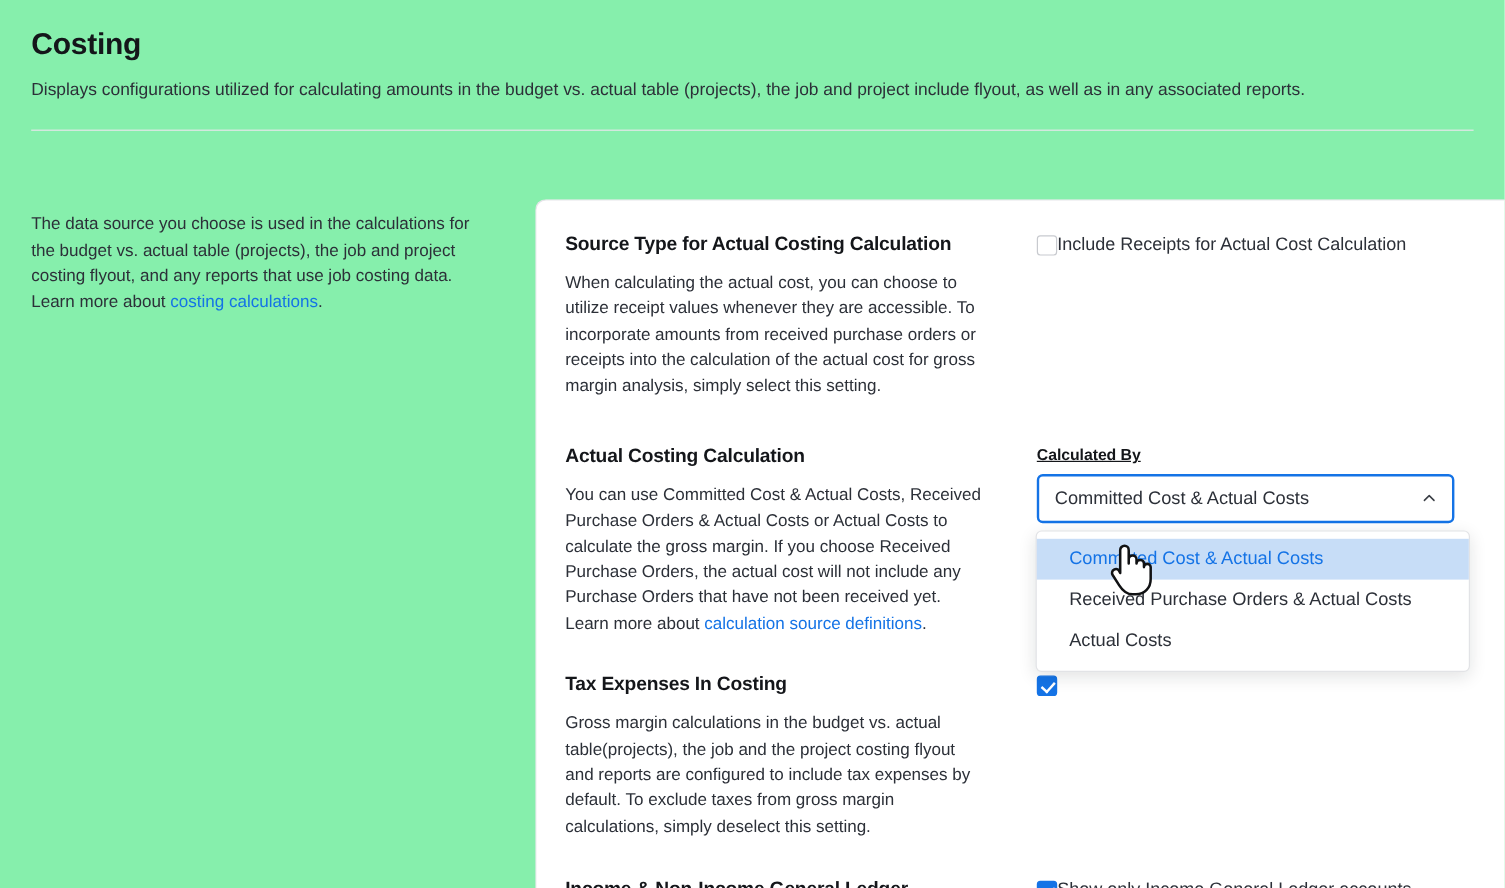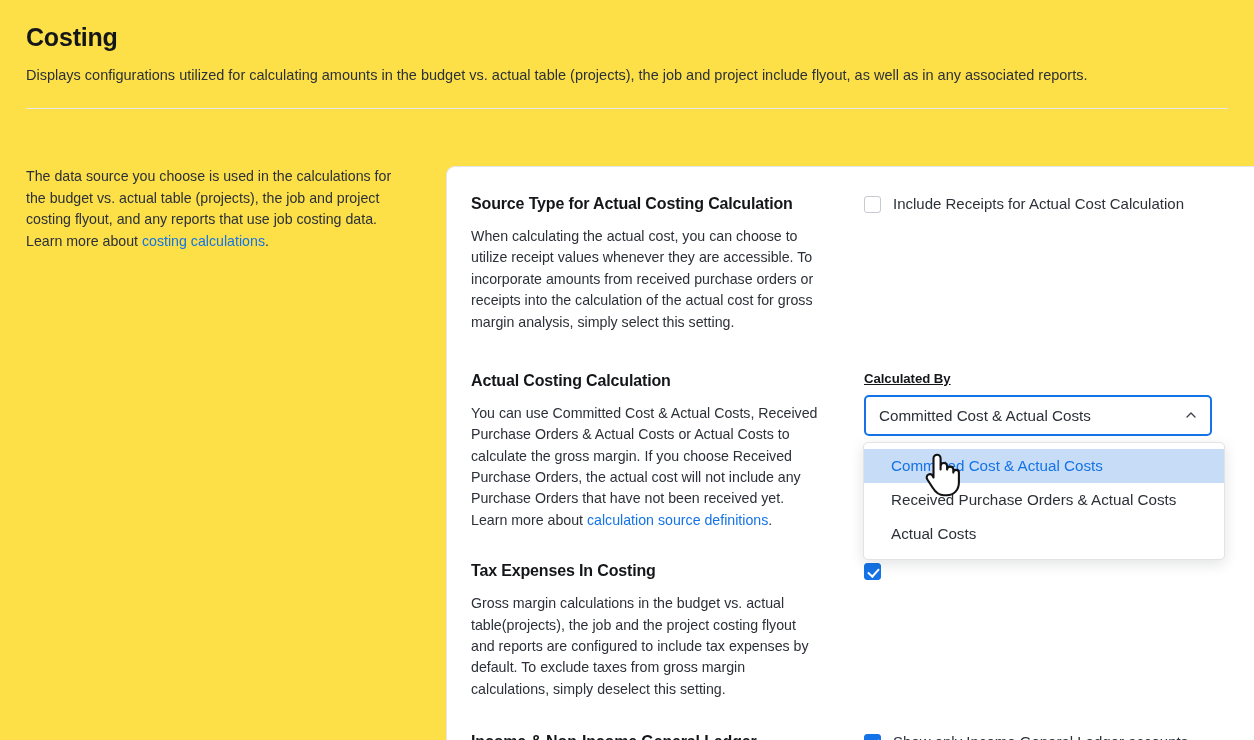--- a/index.html
+++ b/index.html
@@ -14,21 +14,21 @@
     font-family: "Liberation Sans", sans-serif;
     background: #fbfbfb;
     color: #1b1d22;
     -webkit-font-smoothing: antialiased;
   }
 
   .page {
     position: relative;
     width: 1254px;
     height: 740px;
-    background: #fde047;
+    background: #86efac;
   }
 
   
   .header {
     padding: 22px 26px 0 26px;
   }
   .page-title {
     font-size: 25px;
     font-weight: 700;
     letter-spacing: -0.2px;
@@ -60,20 +60,21 @@
     flex: 0 0 400px;
     padding-right: 20px;
   }
   .left-title {
     font-size: 16px;
     font-weight: 700;
     color: #14161a;
     letter-spacing: -0.1px;
   }
   .left-desc {
+    margin-top: 11px;
     font-size: 14.2px;
     line-height: 1.52;
     color: #2c3038;
   }
   a.link {
     color: #1473e6;
     text-decoration: none;
   }
 
   
@@ -120,21 +121,20 @@
   }
 
   .row-gap-1 { margin-bottom: 38px; }
   .row-gap-2 { margin-bottom: 30px; }
   .row-gap-3 { margin-bottom: 32px; }
 
   
   .checkline {
     display: flex;
     align-items: flex-start;
-    gap: 12px;
   }
   .cbox {
     width: 17px;
     height: 17px;
     border-radius: 3px;
     flex: 0 0 17px;
     margin-top: 2px;
     position: relative;
     background: #ffffff;
     border: 1px solid #c8cacf;

